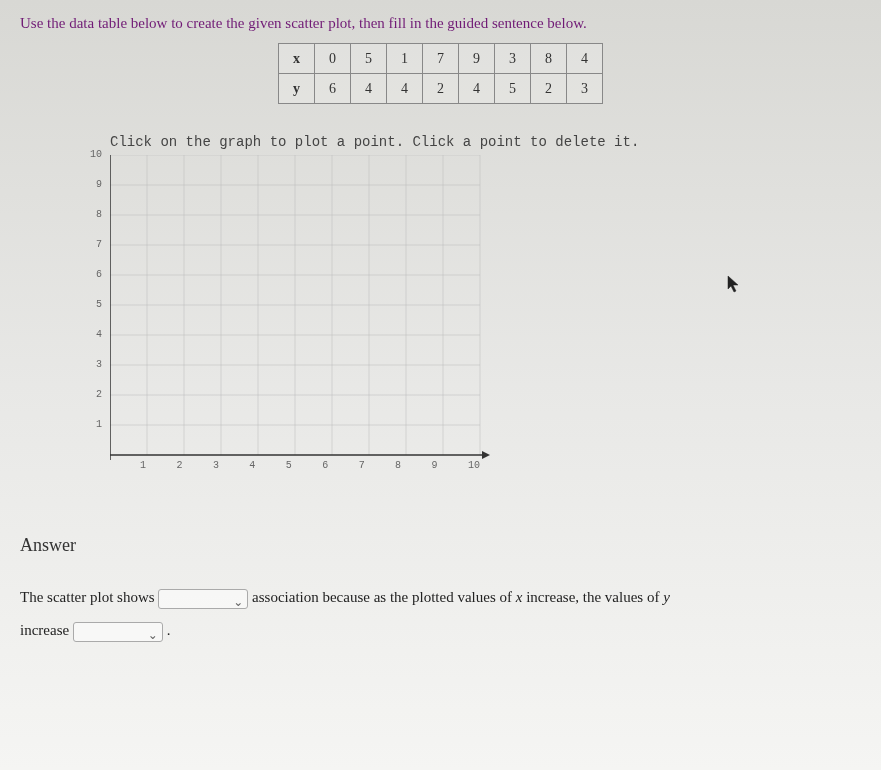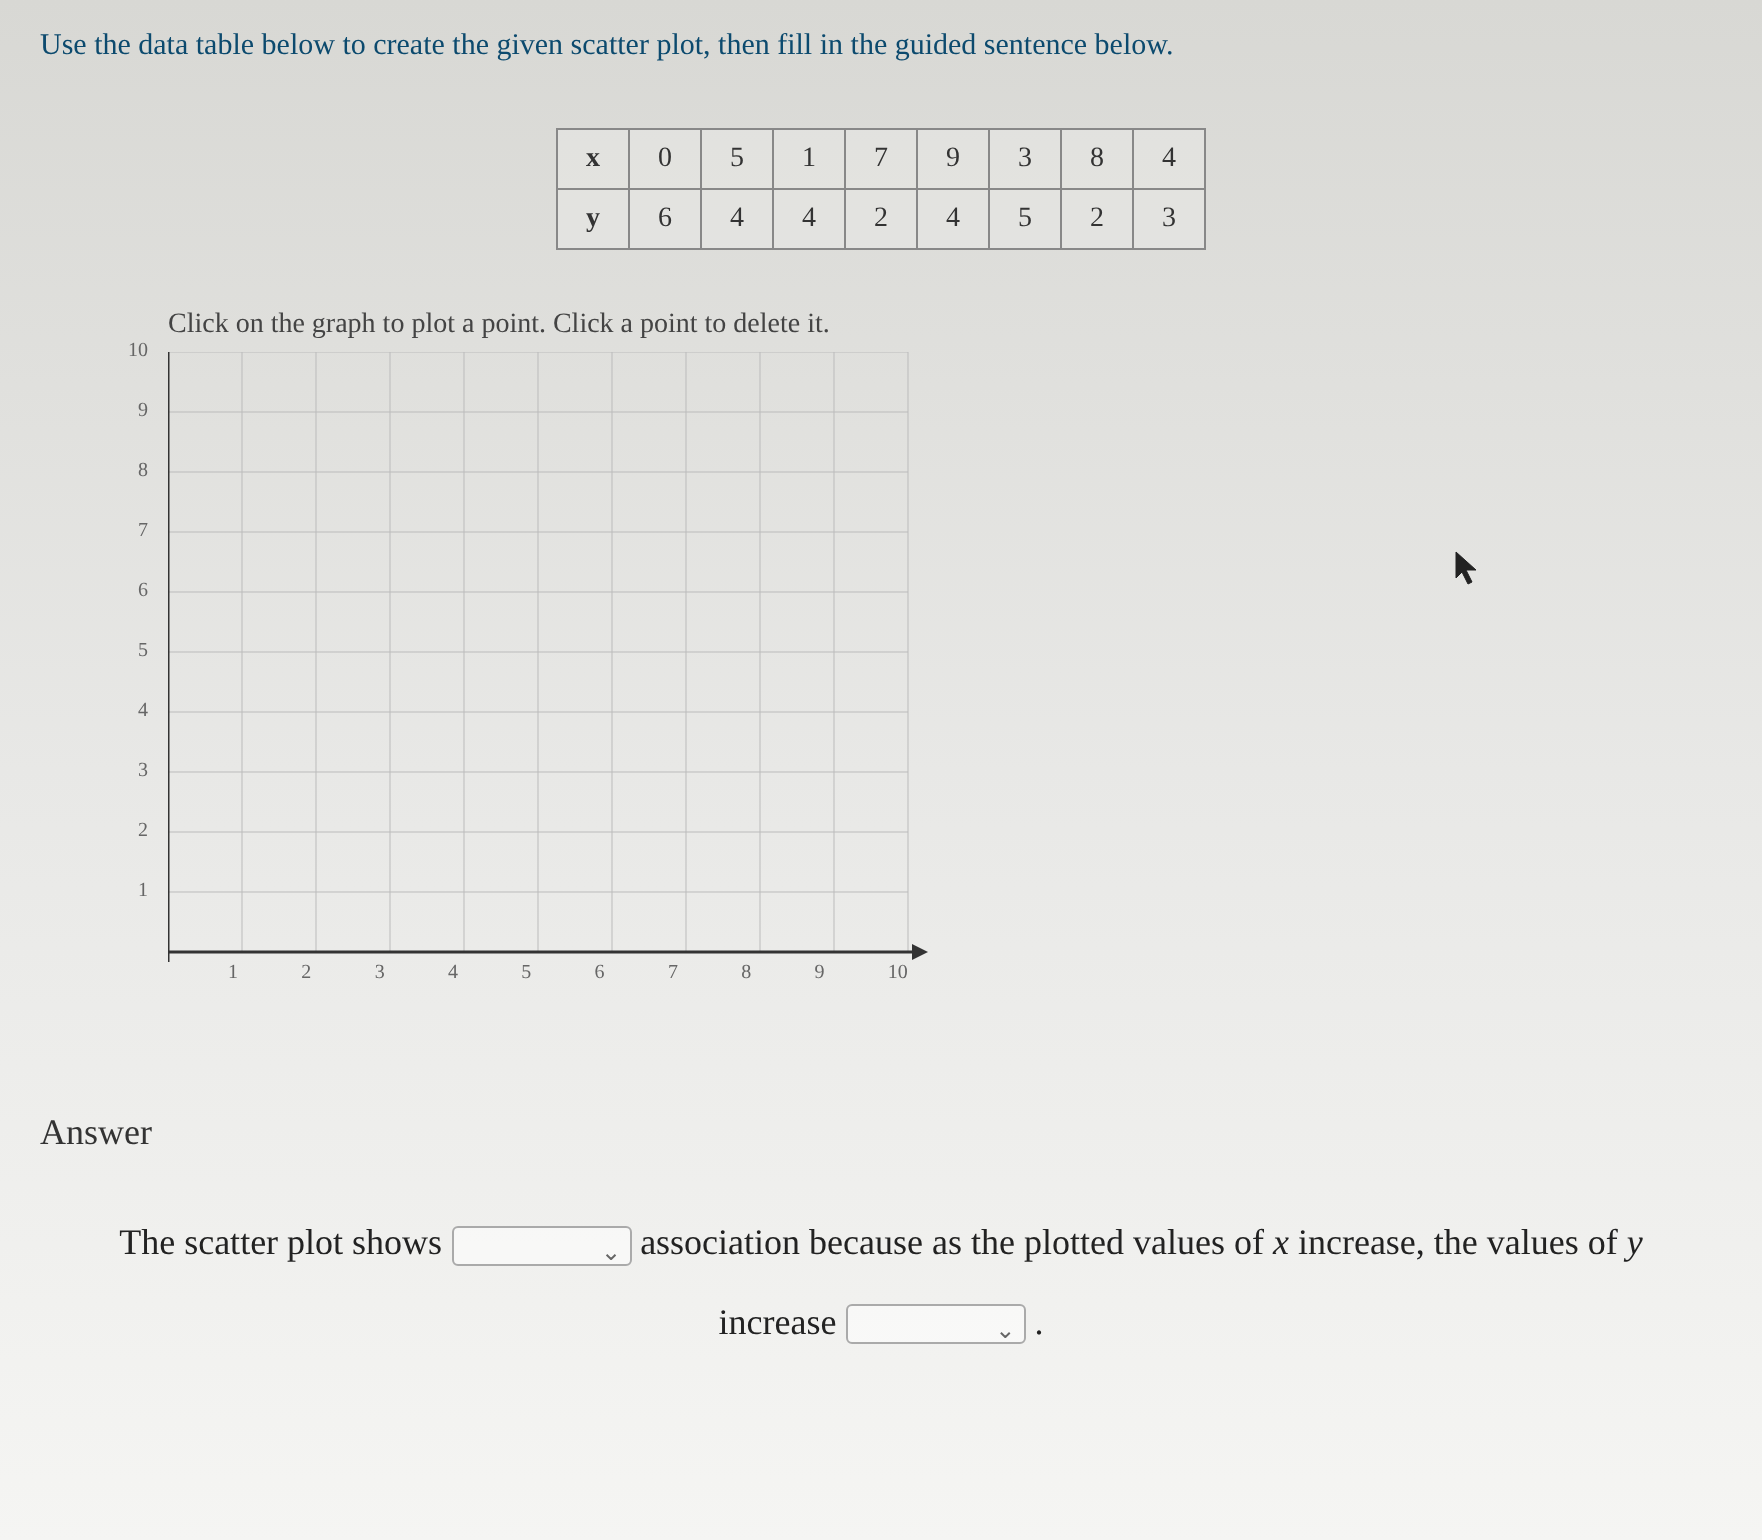--- a/index.html
+++ b/index.html
@@ -8,22 +8,22 @@
       padding: 15px 20px;
       font-family: Georgia, 'Times New Roman', serif;
       background: linear-gradient(180deg, #d8d8d4 0%, #e8e8e6 50%, #f5f5f3 100%);
       color: #3a3a3a;
       width: 881px;
       height: 770px;
       overflow: hidden;
     }
     .instruction {
       font-size: 15px;
-      color: #0c4a6e;
-      margin-bottom: 32px;
+      color: #701a75;
+      margin-bottom: 11px;
     }
     .table-wrap {
       display: flex;
       justify-content: center;
       margin-bottom: 30px;
     }
     table.data {
       border-collapse: collapse;
     }
     table.data td {
@@ -32,21 +32,22 @@
       height: 30px;
       text-align: center;
       font-size: 14px;
       color: #333;
       background: rgba(255,255,255,0.2);
     }
     table.data td.header {
       font-weight: bold;
     }
     .graph-section {
-      margin-left: 64px;
+      margin-left: 90px;
+      font-family: Liberation Mono, monospace;
     }
     .graph-hint {
       font-size: 14px;
       color: #444;
       margin-bottom: 5px;
     }
     .graph-area {
       position: relative;
       width: 400px;
       height: 340px;
@@ -90,24 +91,23 @@
     .answer-section {
       margin-top: 40px;
       font-family: 'Times New Roman', serif;
     }
     .answer-label {
       font-size: 18px;
       color: #333;
       margin-bottom: 25px;
     }
     .sentence {
-      font-size: 18px;
+      font-size: 15px;
       color: #222;
       line-height: 2.2;
-      text-align: center;
     }
     .dropdown {
       display: inline-block;
       min-width: 90px;
       border: 1px solid #aaa;
       border-radius: 3px;
       padding: 2px 18px 2px 6px;
       font-size: 13px;
       height: 20px;
       position: relative;

